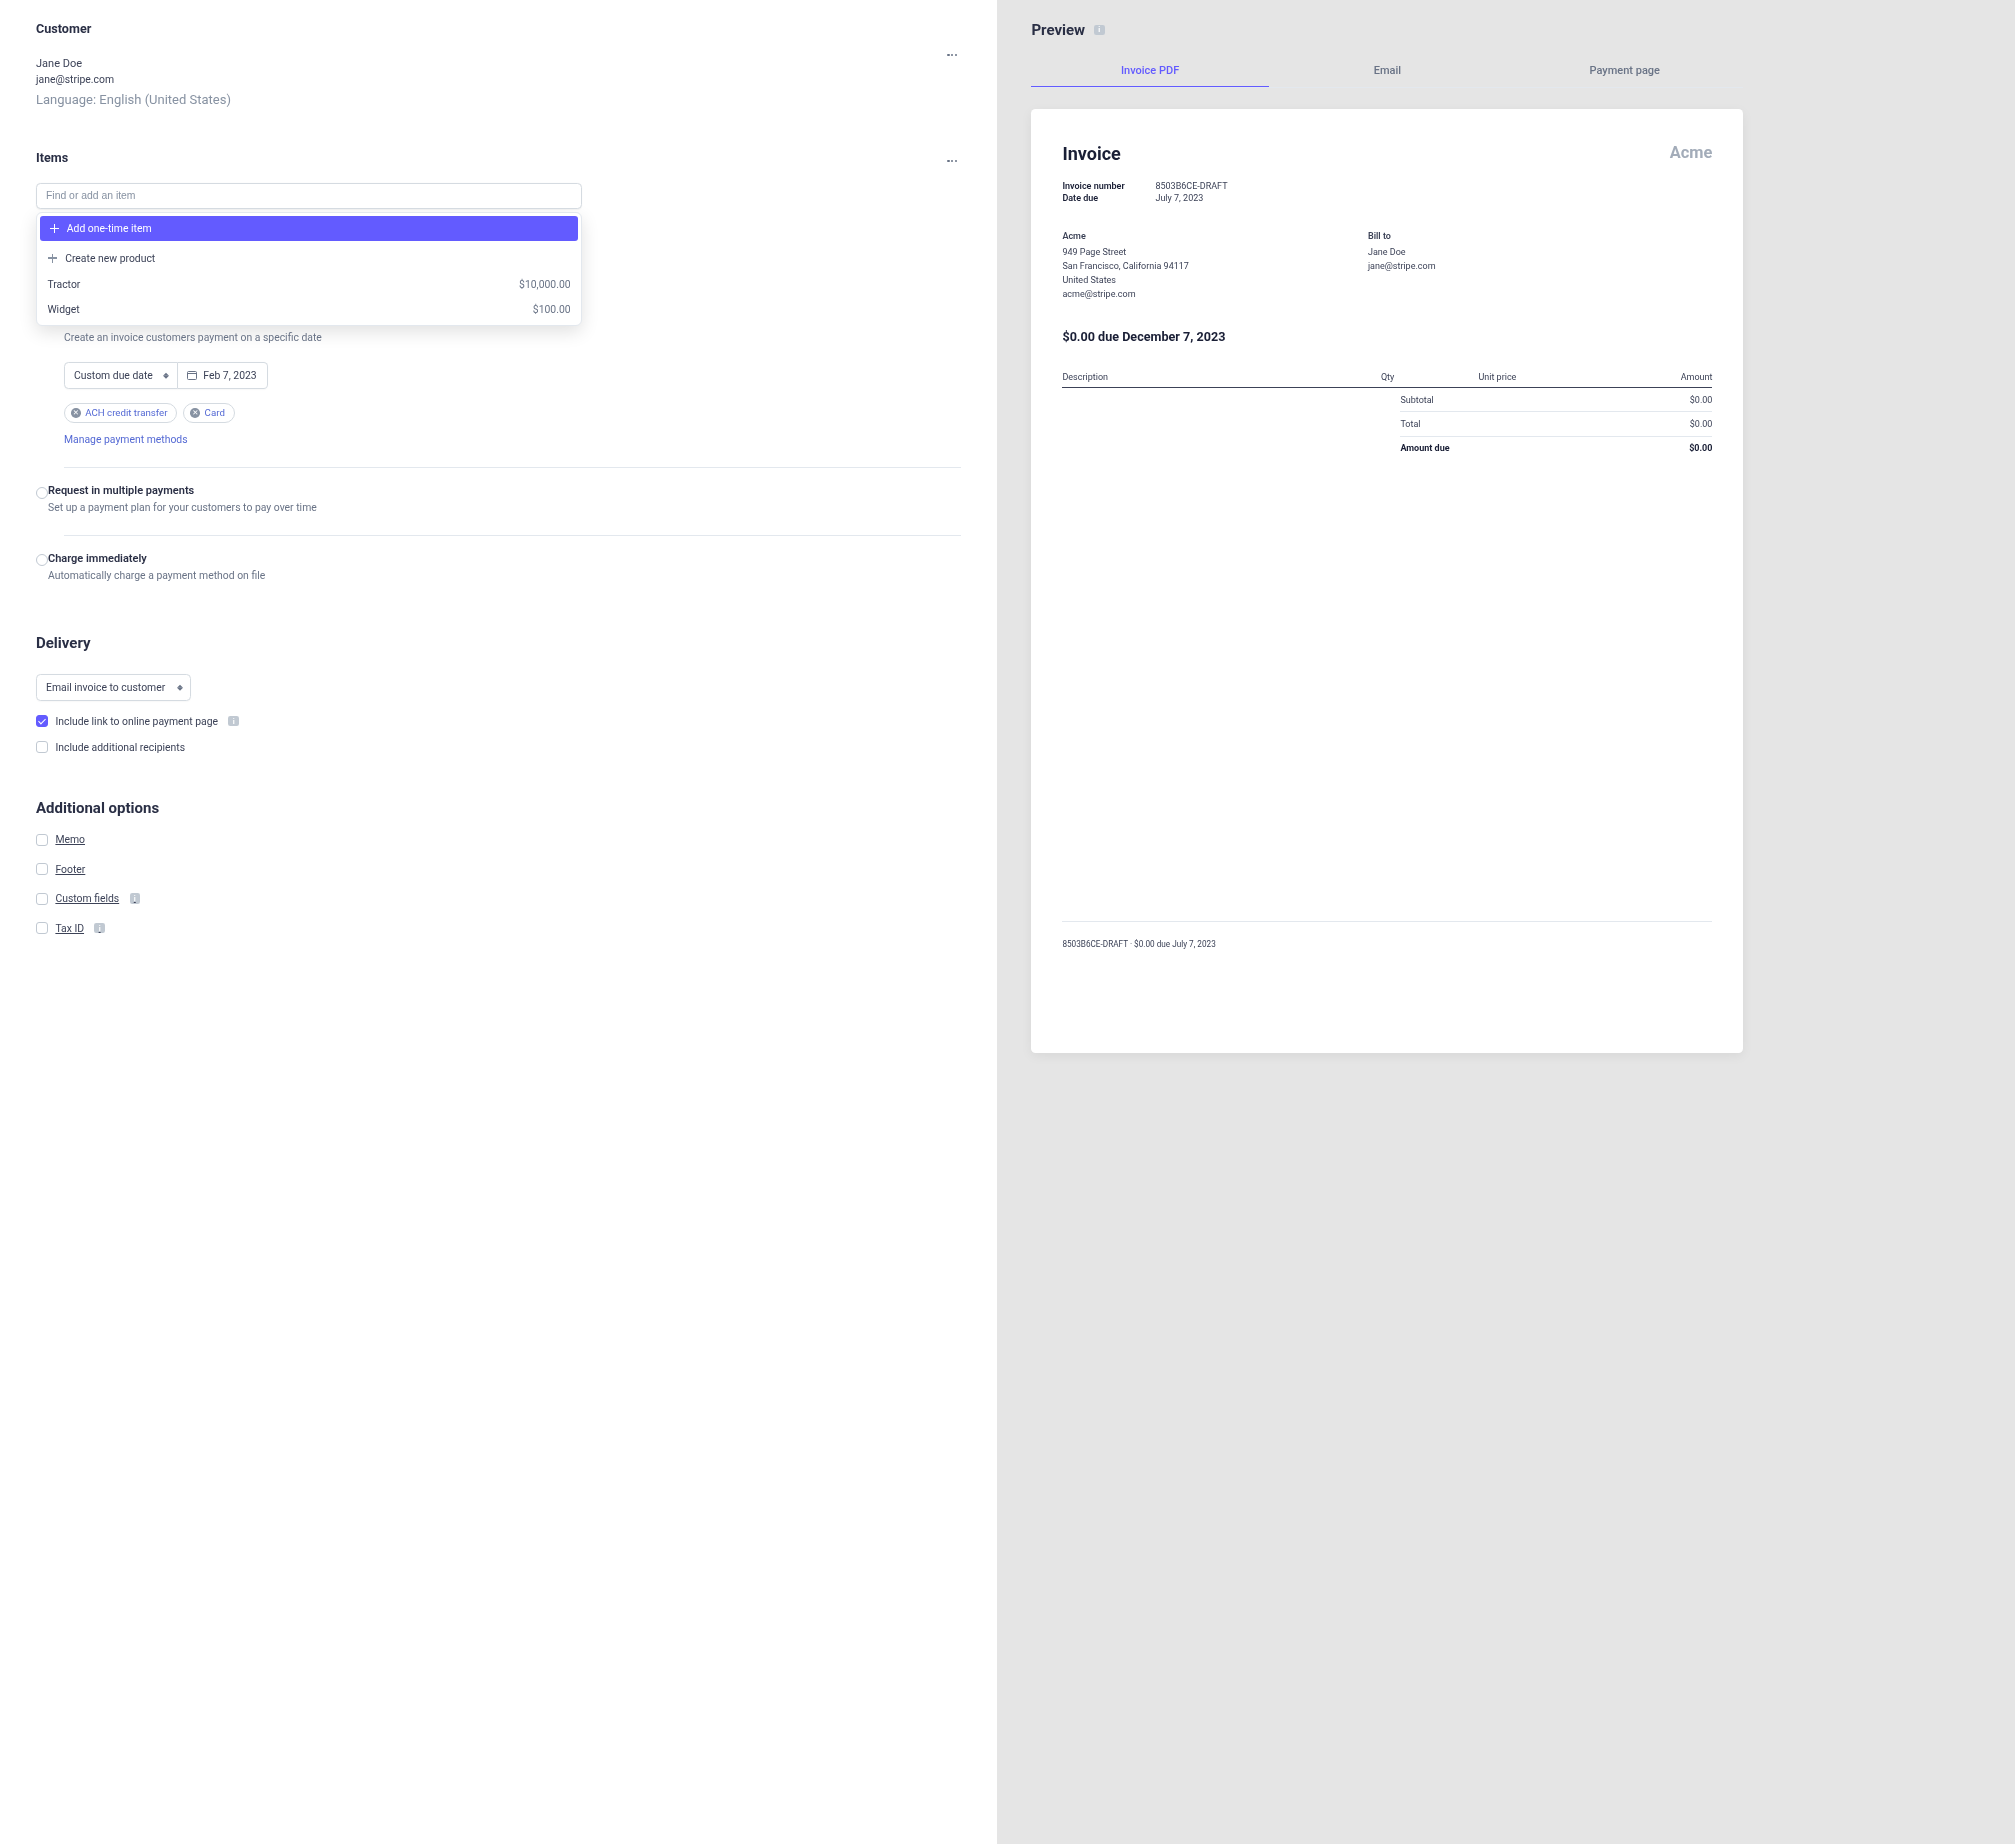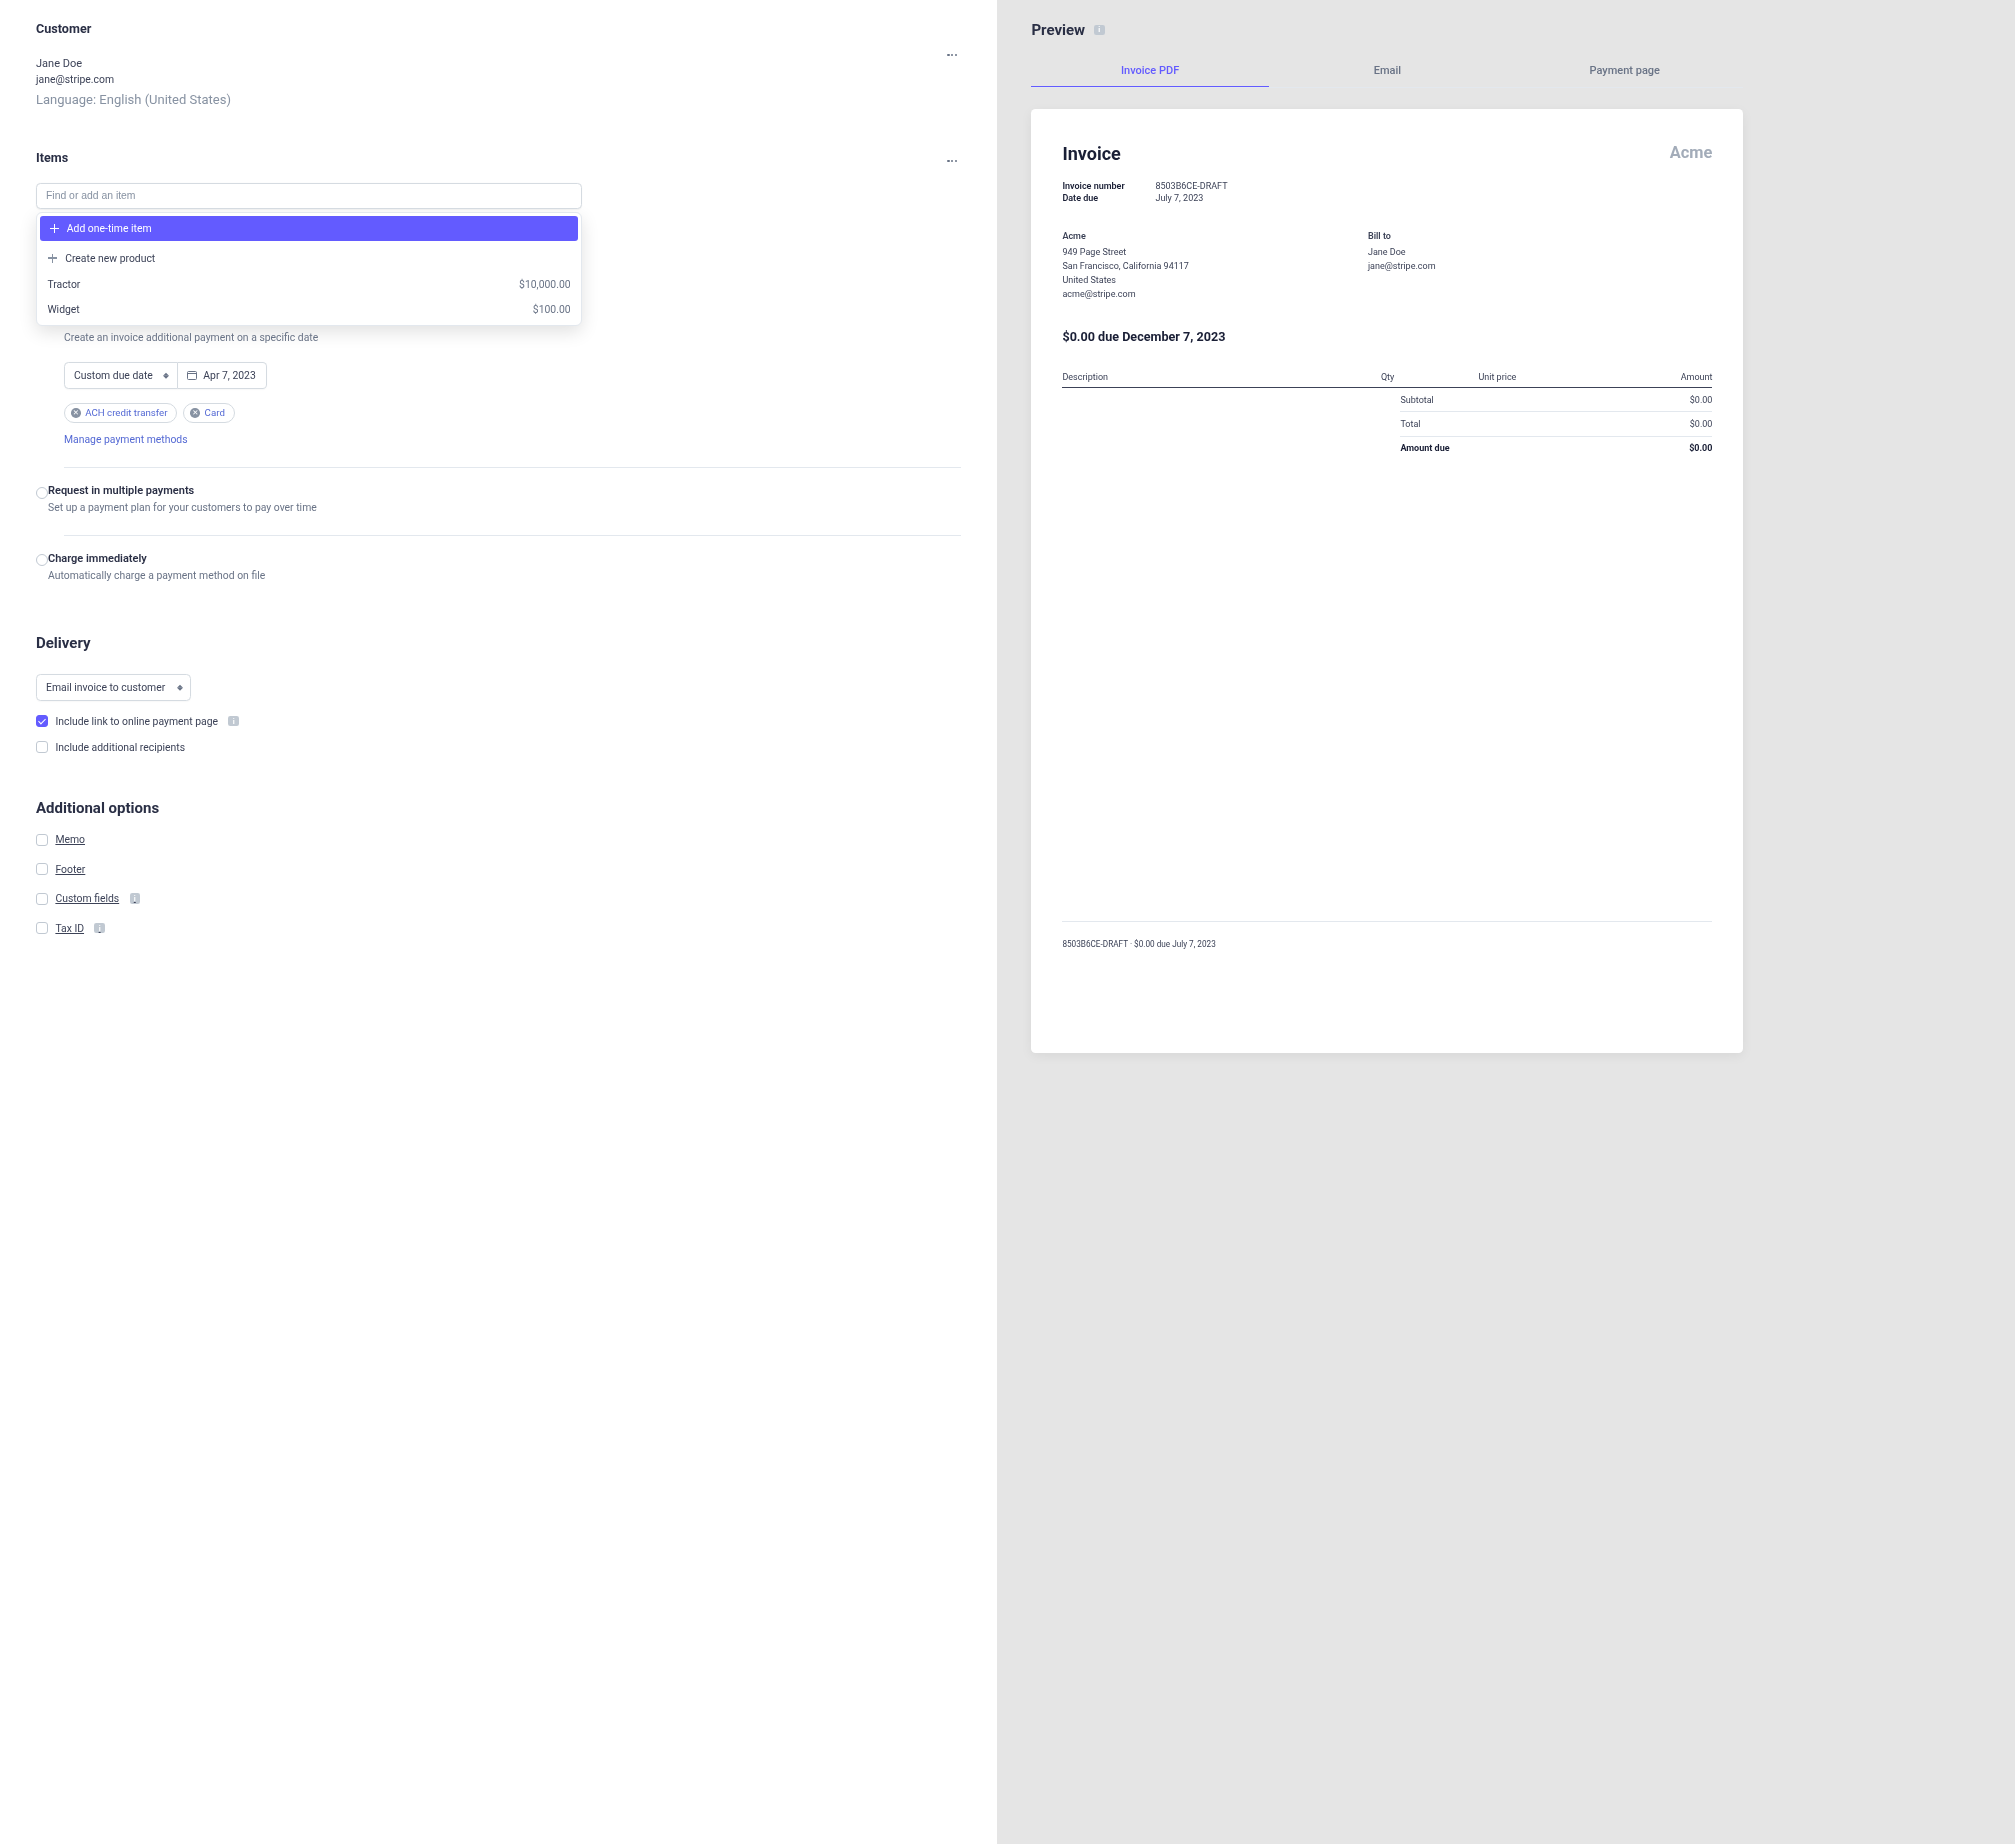--- a/index.html
+++ b/index.html
@@ -331,30 +331,30 @@
       <div class="dropdown-product">
         <span>Tractor</span>
         <span class="price">$10,000.00</span>
       </div>
       <div class="dropdown-product" style="padding-bottom:9px">
         <span>Widget</span>
         <span class="price">$100.00</span>
       </div>
     </div>
 
-    <div class="sub-desc">Create an invoice additional payment on a specific date</div>
+    <div class="sub-desc">Create an invoice customers payment on a specific date</div>
 
     <div class="form-row">
       <div class="select-pill">
         <span>Custom due date</span>
         <span class="chev"></span>
       </div>
       <div class="date-pill">
         <span class="cal-icon"></span>
-        <span>Apr 7, 2023</span>
+        <span>Feb 7, 2023</span>
       </div>
     </div>
 
     <div class="chips">
       <div class="chip">
         <span class="chip-x">✕</span>
         <span>ACH credit transfer</span>
       </div>
       <div class="chip">
         <span class="chip-x">✕</span>

